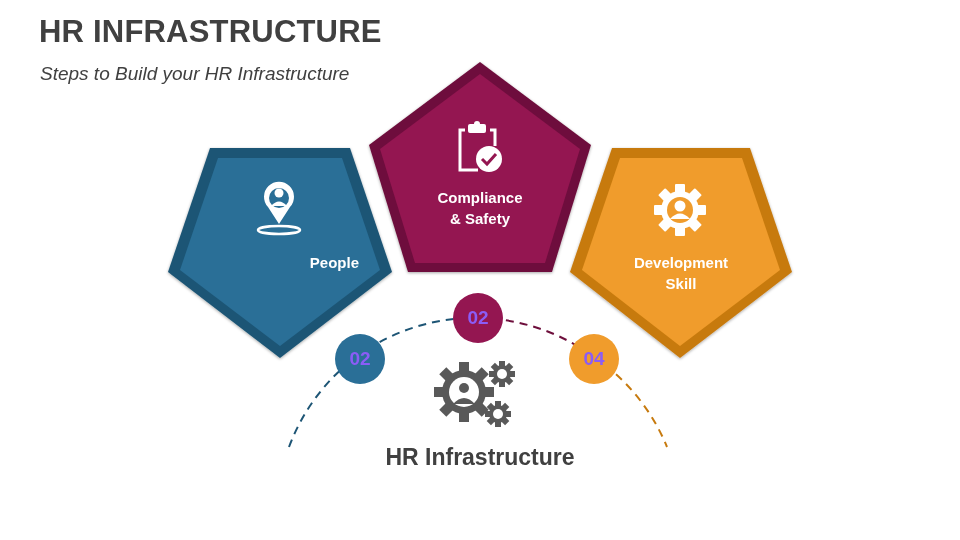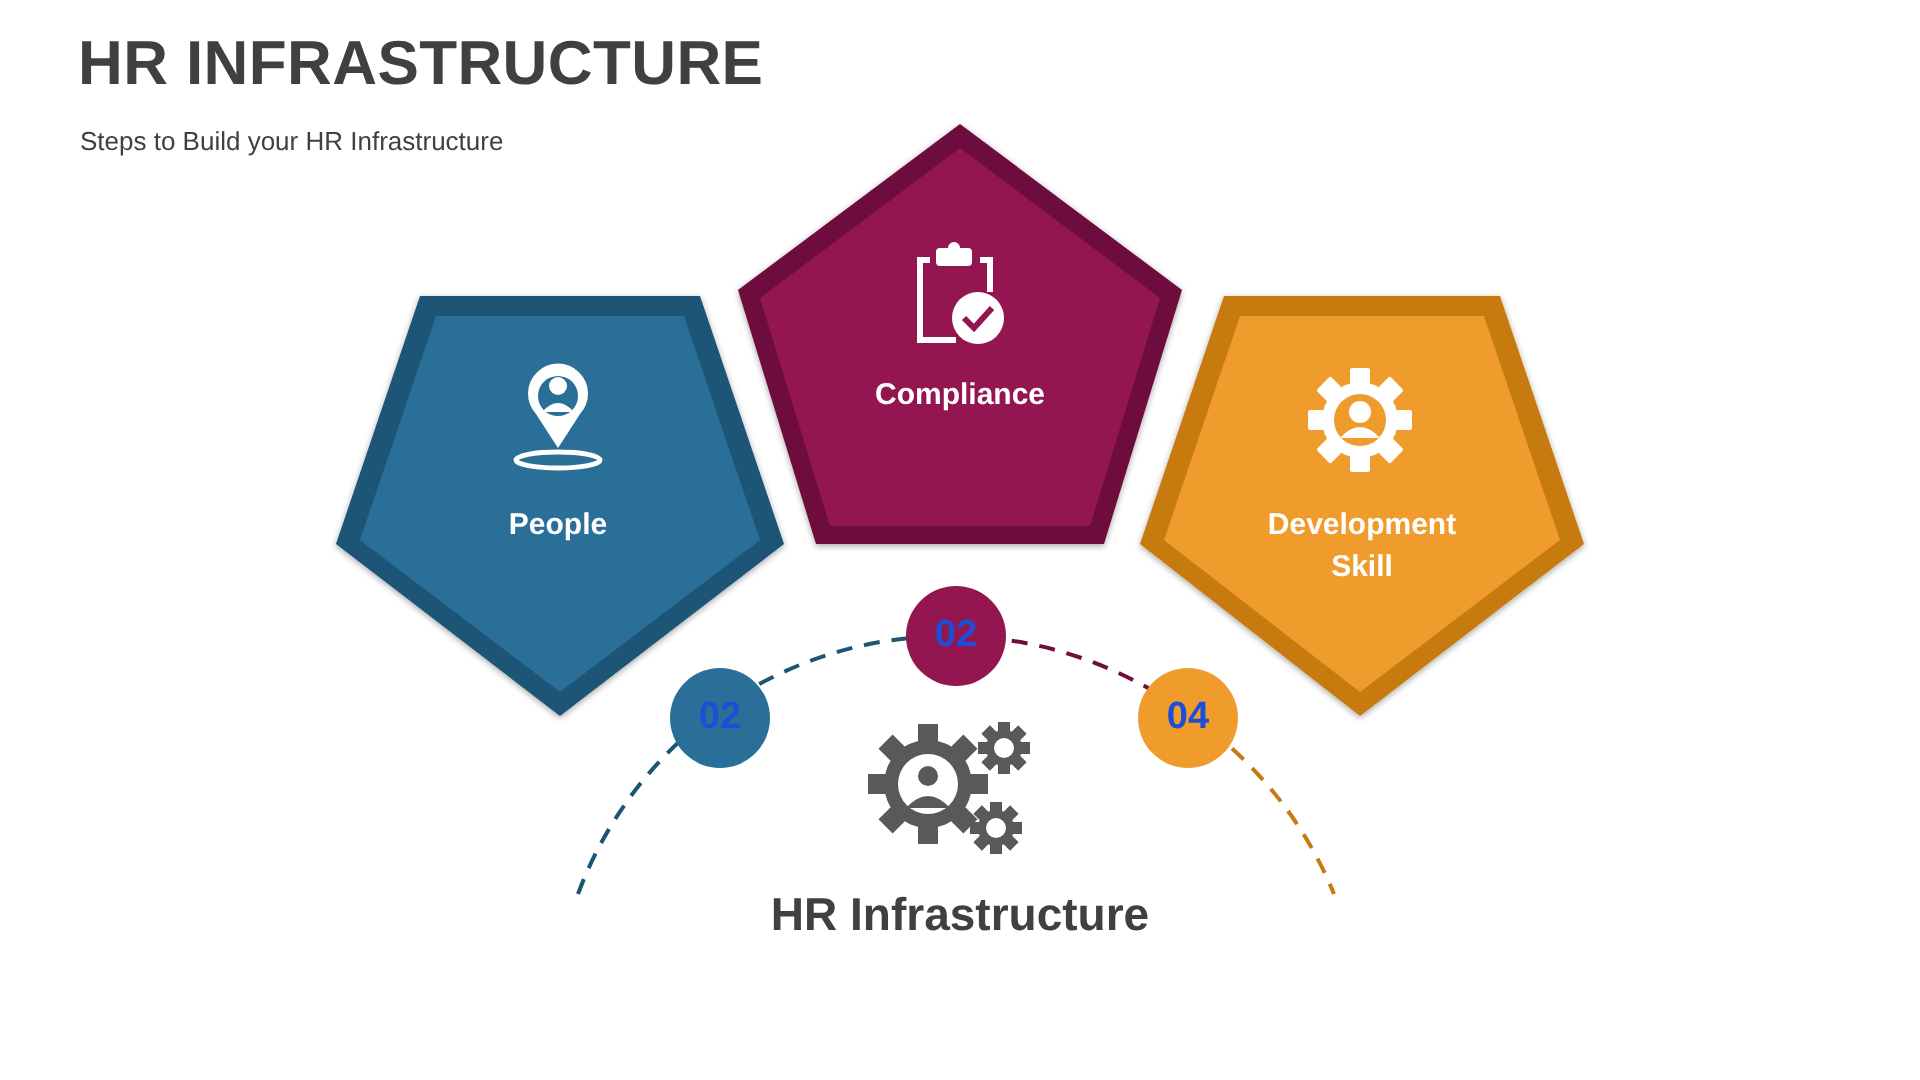--- a/index.html
+++ b/index.html
@@ -1,21 +1,21 @@
 <!DOCTYPE html>
 <html><head>
 <meta charset="utf-8">
 <style>
   html, body { margin:0; padding:0; background:#ffffff; }
   body { width:960px; height:540px; position:relative; overflow:hidden; font-family:"Liberation Sans", "DejaVu Sans", sans-serif; }
   .title { position:absolute; left:39px; top:14px; font-size:31px; font-weight:bold; color:#404040; letter-spacing:0.2px; }
-  .subtitle { position:absolute; left:40px; top:63px; font-size:13px; color:#404040; }
+  .subtitle { position:absolute; left:40px; top:63px; font-size:19px; color:#404040;font-style:italic; }
   svg.stage { position:absolute; left:0; top:0; }
   .lbl { position:absolute; color:#ffffff; font-weight:bold; font-size:15px; text-align:center; line-height:21px; width:160px; }
-  .num { position:absolute; color:#1d4ed8; font-weight:bold; font-size:19px; text-align:center; width:50px; line-height:50px; }
+  .num { position:absolute; color:#8b5cf6; font-weight:bold; font-size:19px; text-align:center; width:50px; line-height:50px; }
   .center-title { position:absolute; left:330px; top:444px; width:300px; text-align:center; font-size:23px; font-weight:bold; color:#404040; }
 </style>
 </head>
 <body>
 
 <div class="title">HR INFRASTRUCTURE</div>
 <div class="subtitle">Steps to Build your HR Infrastructure</div>
 
 <svg class="stage" width="960" height="540" viewBox="0 0 960 540">
   <defs>
@@ -119,25 +119,26 @@
       <rect x="7" y="-3" width="6" height="6" transform="rotate(45)"></rect>
       <circle r="5" fill="#ffffff"></circle>
     </g>
   </g>
 
   <circle cx="360" cy="359" r="25" fill="#2A6F97"></circle>
   <circle cx="478" cy="318" r="25" fill="#941651"></circle>
   <circle cx="594" cy="359" r="25" fill="#F09C2C"></circle>
 </svg>
 
-<div class="lbl" style="left:199px; top:252px;">
+<div class="lbl" style="left:199px; top:252px;text-align:right;">
   <div>People</div>
 </div>
 <div class="lbl" style="left:400px; top:187px;text-align:center;">
   <div>Compliance</div>
+  <div>&amp; Safety</div>
 </div>
 <div class="lbl" style="left:601px; top:252px;">
   <div>Development</div>
   <div>Skill</div>
 </div>
 
 <div class="num" style="left:335px; top:334px;">02</div>
 <div class="num" style="left:453px; top:293px;">02</div>
 <div class="num" style="left:569px; top:334px;">04</div>
 

